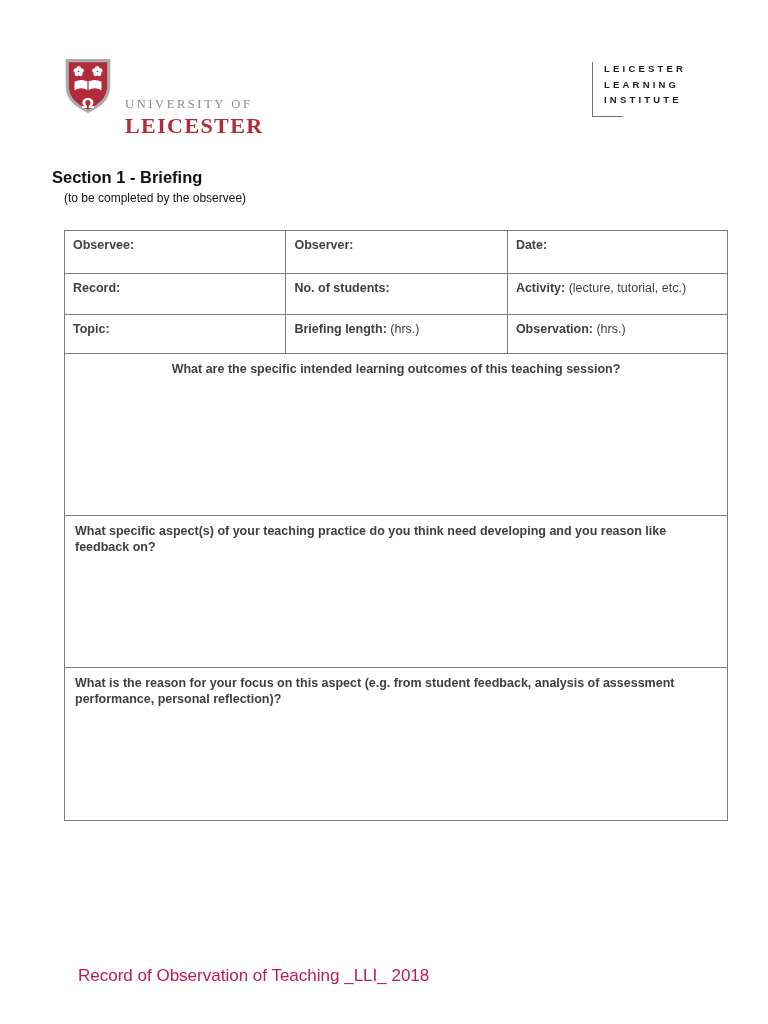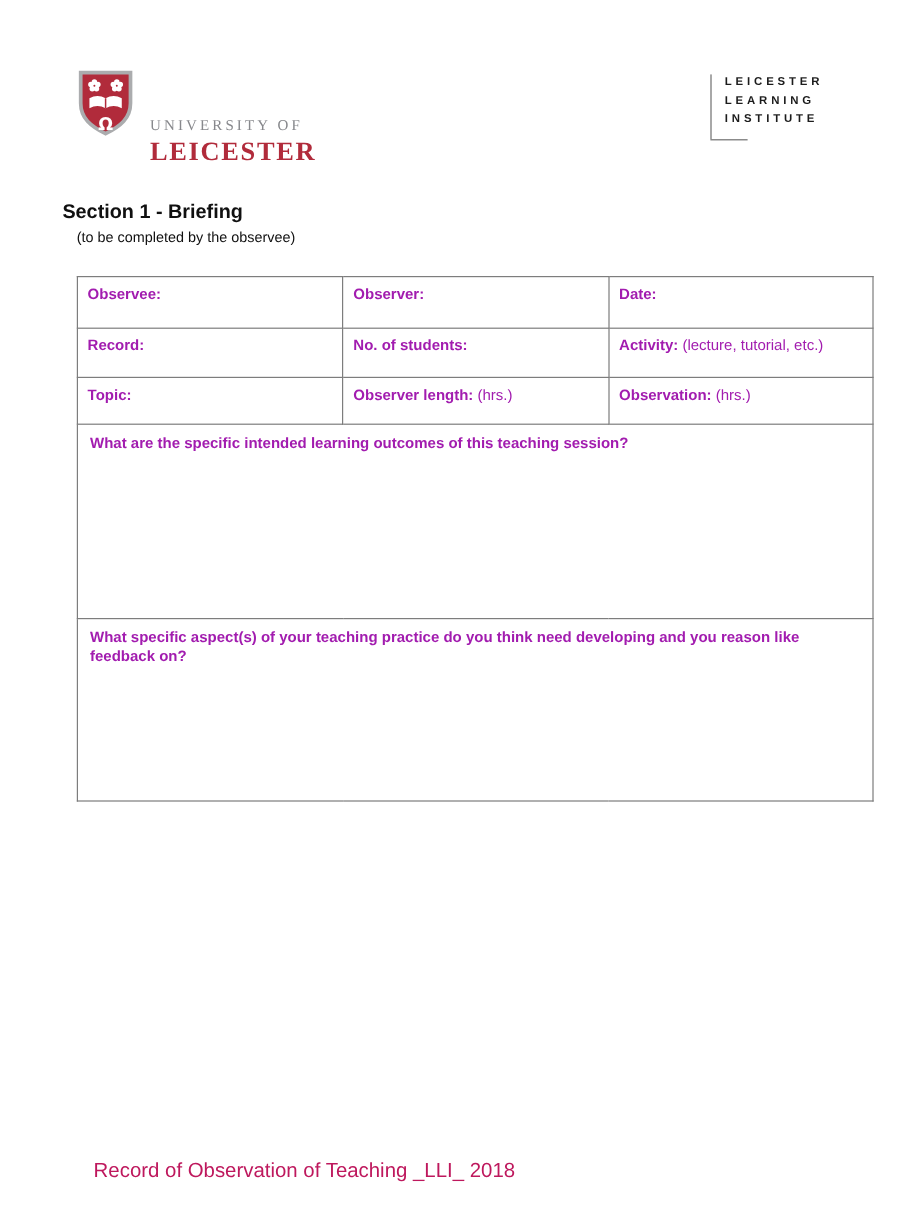--- a/index.html
+++ b/index.html
@@ -37,29 +37,29 @@
   .sec-sub { position:absolute; left:64px; top:191px; font-size:12px;  font-weight:normal; color:#101010; }
 
   
   .form-table {
     position:absolute; left:64px; top:230px; width:664px;
     border-collapse:collapse; table-layout:fixed;
   }
   .form-table td {
     border:1px solid #7d7d7d; vertical-align:top;
     padding:6px 8px; font-size:12.5px; line-height:1.3;
-    box-sizing:border-box; color:#a21caf;
+    box-sizing:border-box; color:#404040;
   }
   .form-table td b { font-weight:bold; }
   .note { font-weight:normal; }
   .rh-a td { height:43px; }
   .rh-b td { height:41px; }
   .rh-c td { height:39px; }
   .q  { padding:7px 10px !important; font-weight:bold; }
-  .q1 { height:162px; }
+  .q1 { height:162px;text-align:center; }
   .q2 { height:152px; }
   .q3 { height:153px; }
 
   
   .footer { position:absolute; left:78px; top:966px; font-size:17px; color:#be185d; }
 </style>
 </head>
 <body>
 
 <div class="page">
@@ -125,27 +125,30 @@
         <td><b>Observer:</b><span class="note"></span></td>
         <td><b>Date:</b><span class="note"></span></td>
       </tr>
       <tr class="rh-b">
         <td><b>Record:</b><span class="note"></span></td>
         <td><b>No. of students:</b><span class="note"></span></td>
         <td><b>Activity:</b><span class="note"> (lecture, tutorial, etc.)</span></td>
       </tr>
       <tr class="rh-c">
         <td><b>Topic:</b><span class="note"></span></td>
-        <td><b>Observer length:</b><span class="note"> (hrs.)</span></td>
+        <td><b>Briefing length:</b><span class="note"> (hrs.)</span></td>
         <td><b>Observation:</b><span class="note"> (hrs.)</span></td>
       </tr>
       <tr>
         <td colspan="3" class="q q1">What are the specific intended learning outcomes of this teaching session?</td>
       </tr>
       <tr>
         <td colspan="3" class="q q2">What specific aspect(s) of your teaching practice do you think need developing and you reason like feedback on?</td>
+      </tr>
+      <tr>
+        <td colspan="3" class="q q3">What is the reason for your focus on this aspect (e.g. from student feedback, analysis of assessment performance, personal reflection)?</td>
       </tr>
     </tbody>
   </table>
 
   <div class="footer">Record of Observation of Teaching _LLI_ 2018</div>
 
 </div>
 
 </body></html>

